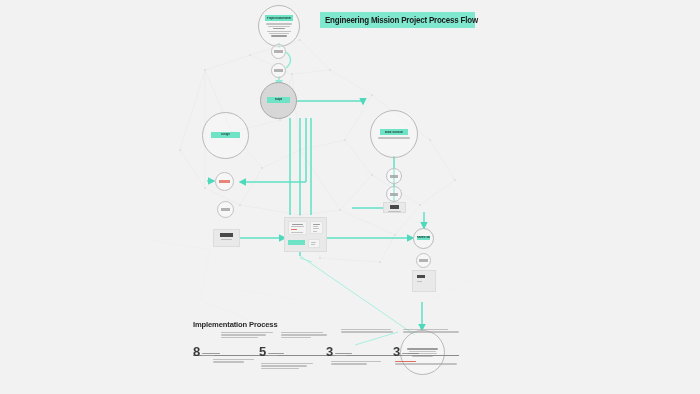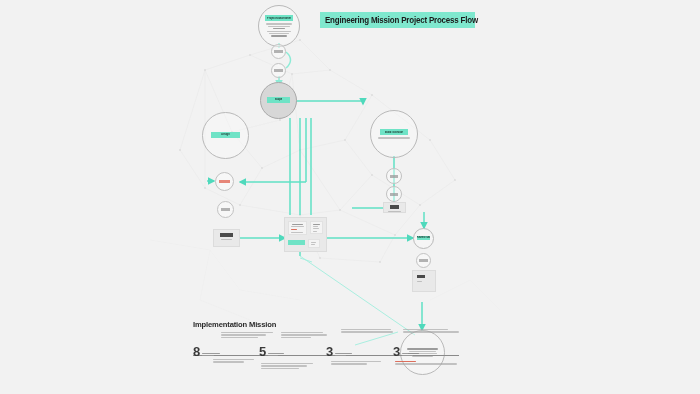--- a/index.html
+++ b/index.html
@@ -284,21 +284,21 @@
     <div class="bcap" style="width:55%;margin:0 auto 1.5px;"></div>
     <div class="r" style="width:80%;margin:0 auto"></div>
   </div>
 
   <div class="box" style="left:412px;top:270px;width:24px;height:22px;">
     <div class="bcap" style="width:42%;height:3px;margin:2px 0 3px 2px;"></div>
     <div class="r" style="width:30%;margin-left:2px"></div>
   </div>
 
   <div class="summary">
-    <div class="summary-title">Implementation Mission</div>
+    <div class="summary-title">Implementation Process</div>
 
     <div class="timeline">
       <div class="axis"></div>
 
       <div class="blurb" style="left:28px;top:-11px;width:52px;">
         <div class="r" style="width:100%"></div>
           <div class="r" style="width:86%"></div>
           <div class="r" style="width:72%"></div>
       </div>
       <div class="blurb" style="left:88px;top:-11px;width:46px;">

